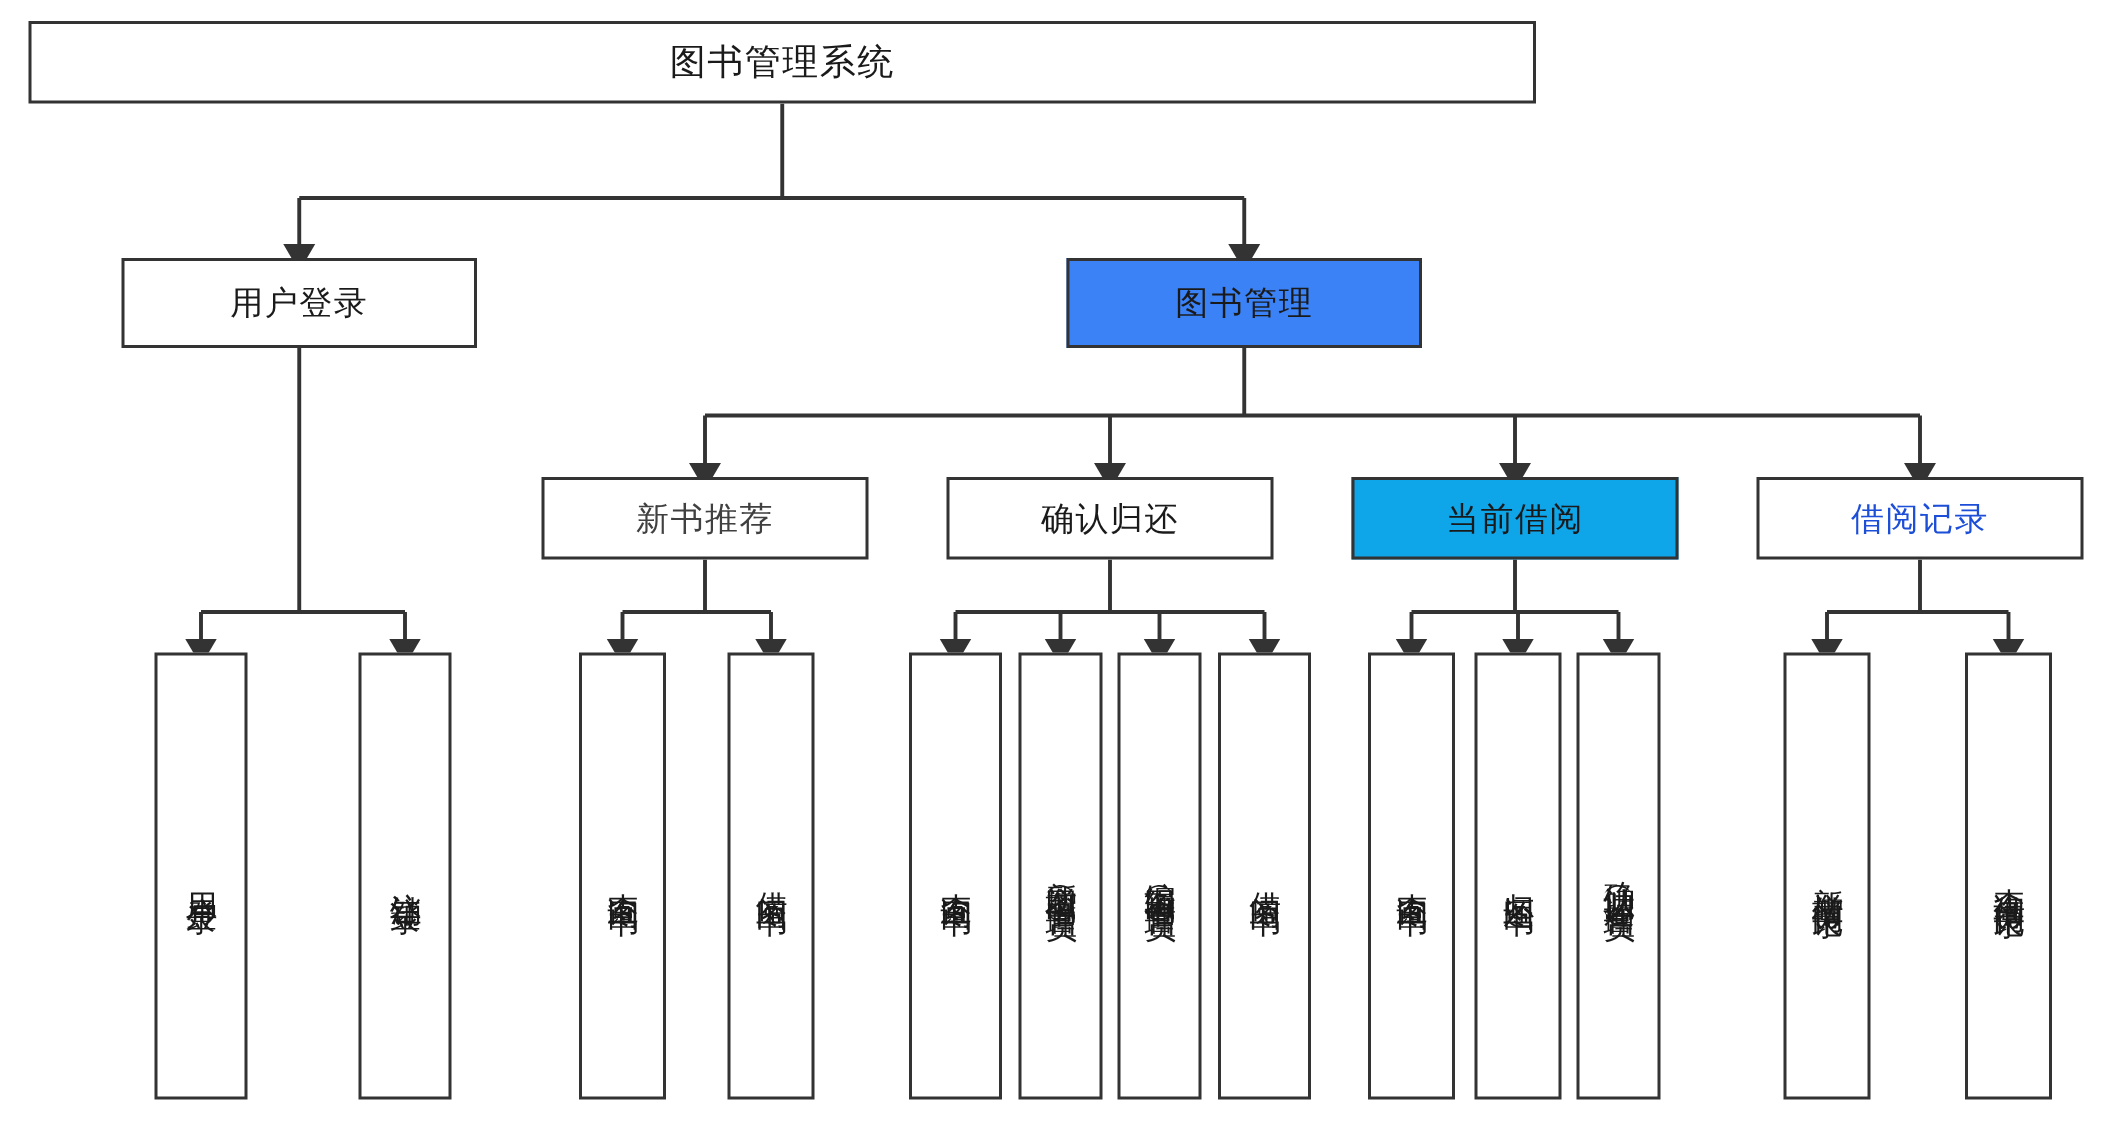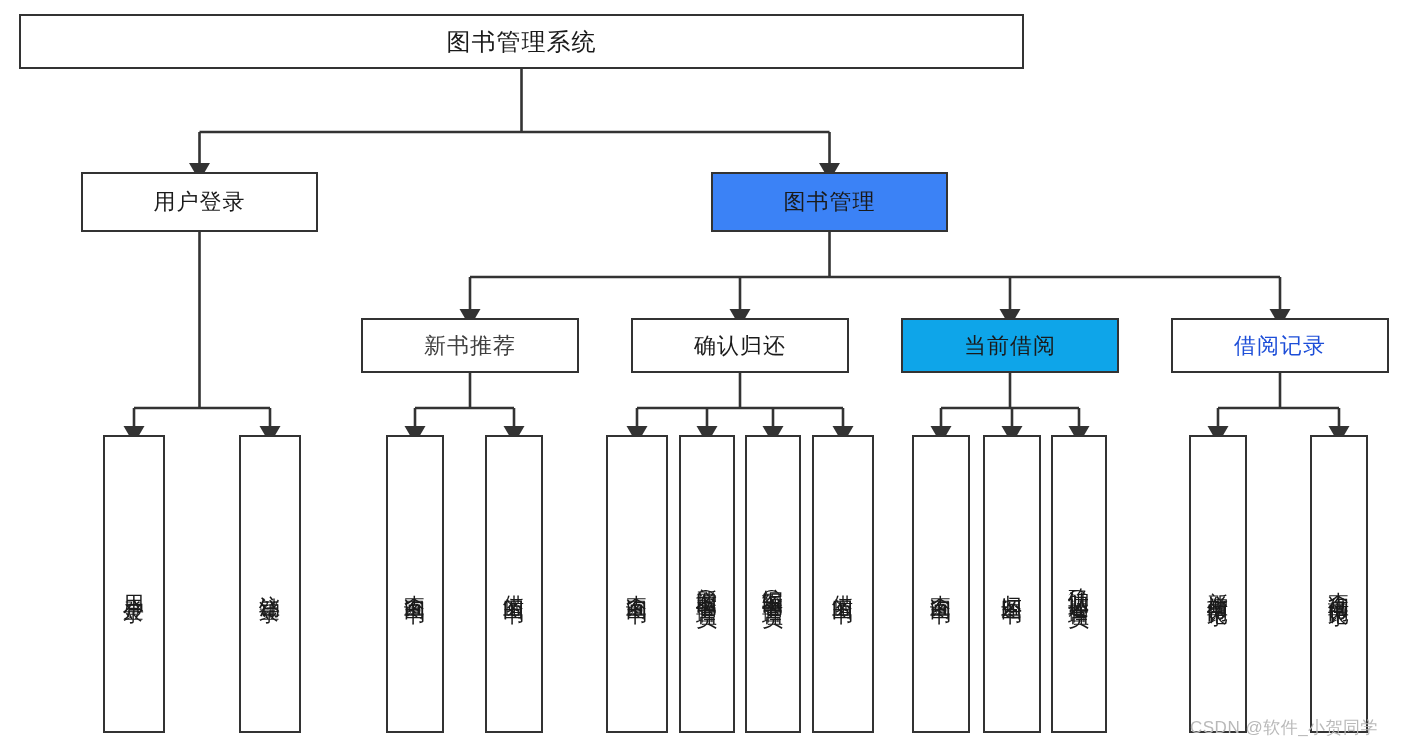--- a/index.html
+++ b/index.html
@@ -172,15 +172,14 @@
         <span class="node-label" style="color: rgb(26, 26, 26);">确认归还（管理员）</span>
       </div>
       <div class="node-box vertical" id="node-leaf_11" style="left: 1189px; top: 435px; width: 58px; height: 298px; border-color: rgb(51, 51, 51); background: rgb(255, 255, 255);">
         <span class="node-label" style="color: rgb(26, 26, 26);">新增借阅记录</span>
       </div>
       <div class="node-box vertical" id="node-leaf_12" style="left: 1310px; top: 435px; width: 58px; height: 298px; border-color: rgb(51, 51, 51); background: rgb(255, 255, 255);">
         <span class="node-label" style="color: rgb(26, 26, 26);">查询借阅记录</span>
       </div>
     </div>
 
-  <div id="watermark" style="left: 1190px; top: 716px; color: rgb(185, 185, 185);">CSDN @软件_小贺同学</div>
 
 </div>
 
 </body></html>

